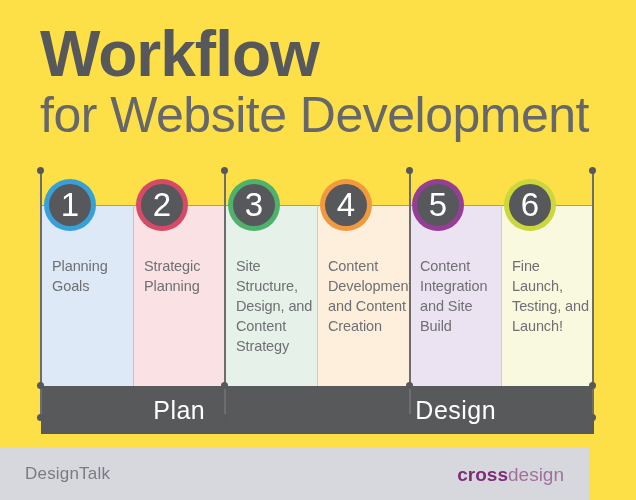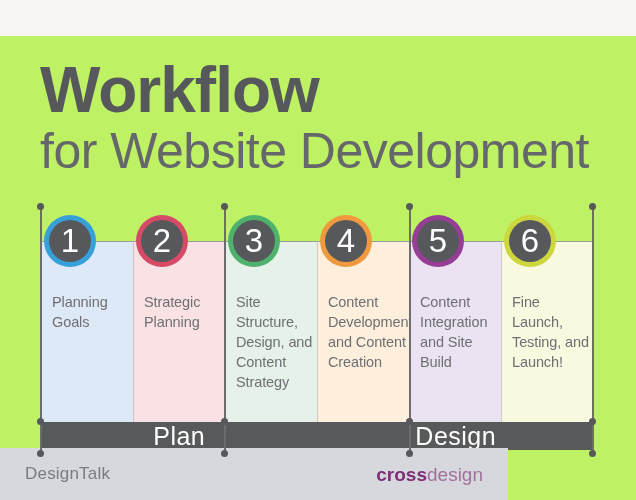--- a/index.html
+++ b/index.html
@@ -3,21 +3,21 @@
 <meta charset="utf-8">
 <style>
   * { margin: 0; padding: 0; box-sizing: border-box; }
   html,body { width: 636px; height: 500px; }
   body {
     font-family: "Liberation Sans", sans-serif;
     background: #f8f6f2;
     position: relative;
     overflow: hidden;
   }
-  .poster { position: absolute; inset: 0; background: #bef264; margin-top: 36px; }
+  .poster { position: absolute; inset: 0; background: #fde047; }
 
   
   .title {
     position: absolute; left: 40px; top: 22px;
     font-size: 64px; font-weight: 700; letter-spacing: -1px;
     color: #57585b; line-height: 64px;
   }
   .subtitle {
     position: absolute; left: 40px; top: 88px;
     font-size: 50px; font-weight: 400; letter-spacing: -0.5px;
@@ -50,41 +50,41 @@
   .step-circle .inner {
     width: 42px; height: 42px; border-radius: 50%;
     background: #57585b; color: #ffffff;
     display: flex; align-items: center; justify-content: center;
     font-size: 33px; line-height: 1; padding-bottom: 2px;
   }
 
   
   .bars {
     position: absolute; left: 41px; top: 386px;
-    width: 553px; height: 28px;
+    width: 553px; height: 48px;
     display: flex; background: #58595b; z-index: 2;
   }
   .bar {
     flex: 1 1 0; display: flex; align-items: center; justify-content: center;
     color: #ffffff; font-size: 25px; letter-spacing: 0.5px;
   }
 
   
   .vline {
     position: absolute; top: 170px; height: 248px; width: 2px;
     background: #6d6d6d; z-index: 5;
   }
   .dot {
     position: absolute; width: 7px; height: 7px; border-radius: 50%;
     background: #57585b; z-index: 7;
   }
 
   
   .footer {
-    position: absolute; left: 0; bottom: 0; width: 508px; height: 52px;
+    position: absolute; left: 0; bottom: 0; width: 589px; height: 52px;
     background: #d6d8de;
     display: flex; align-items: center; justify-content: space-between;
     padding: 0 25px; z-index: 3;
   }
   .footer-left { font-size: 17px; color: #7b7c80; letter-spacing: 0.2px; }
   .footer-right { font-size: 19px; line-height: 1; }
   .brand-bold { font-weight: 700; color: #7f2d77; }
   .brand-light { font-weight: 300; color: #a2719b; }
 </style>
 </head>

